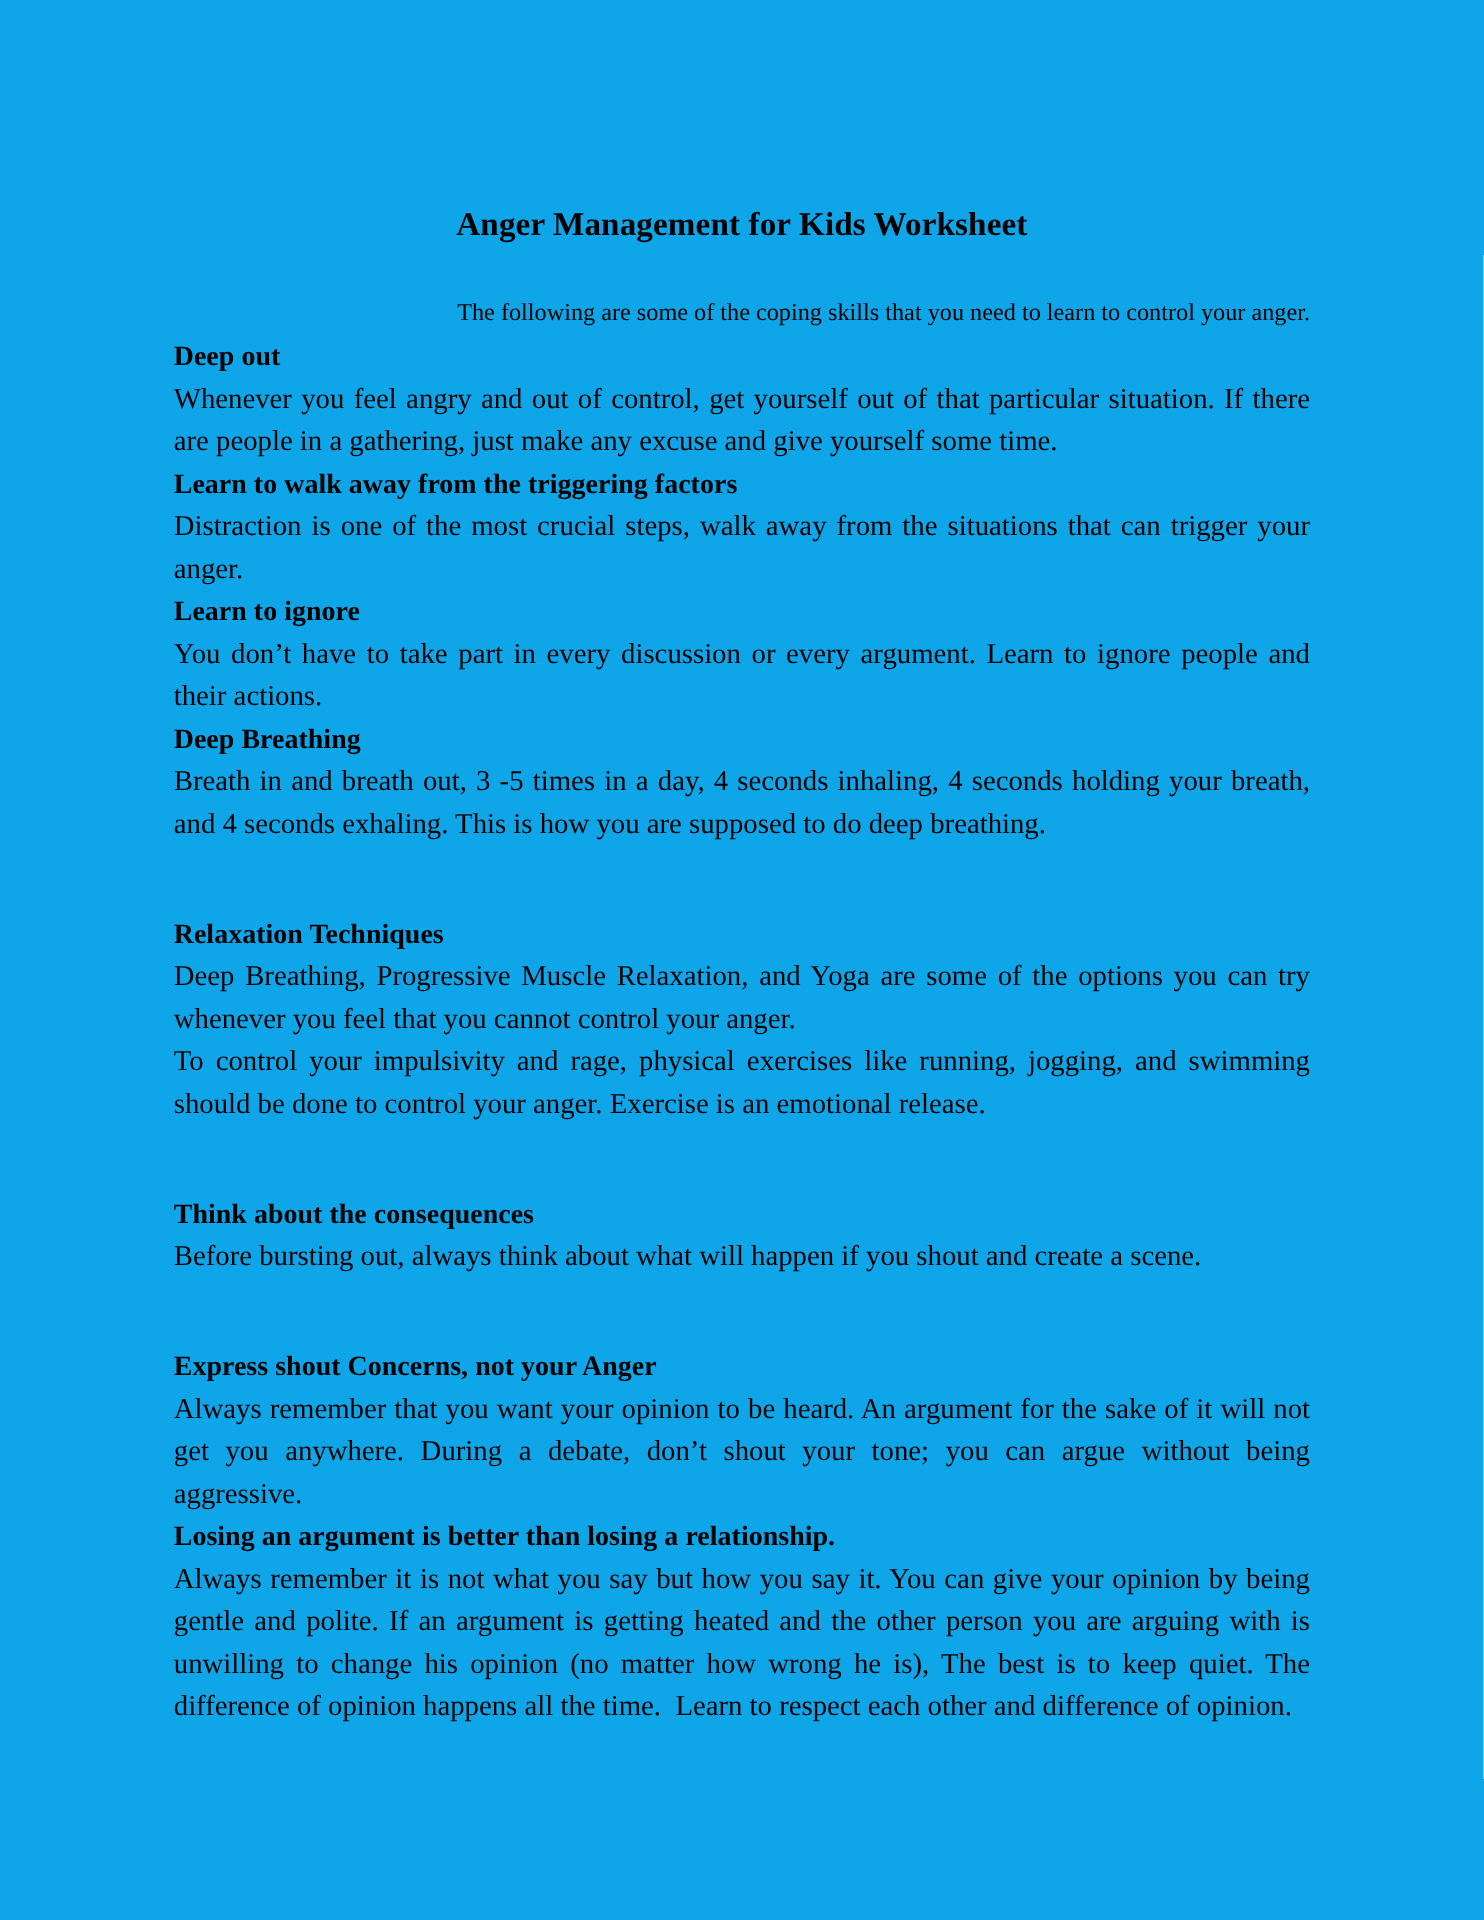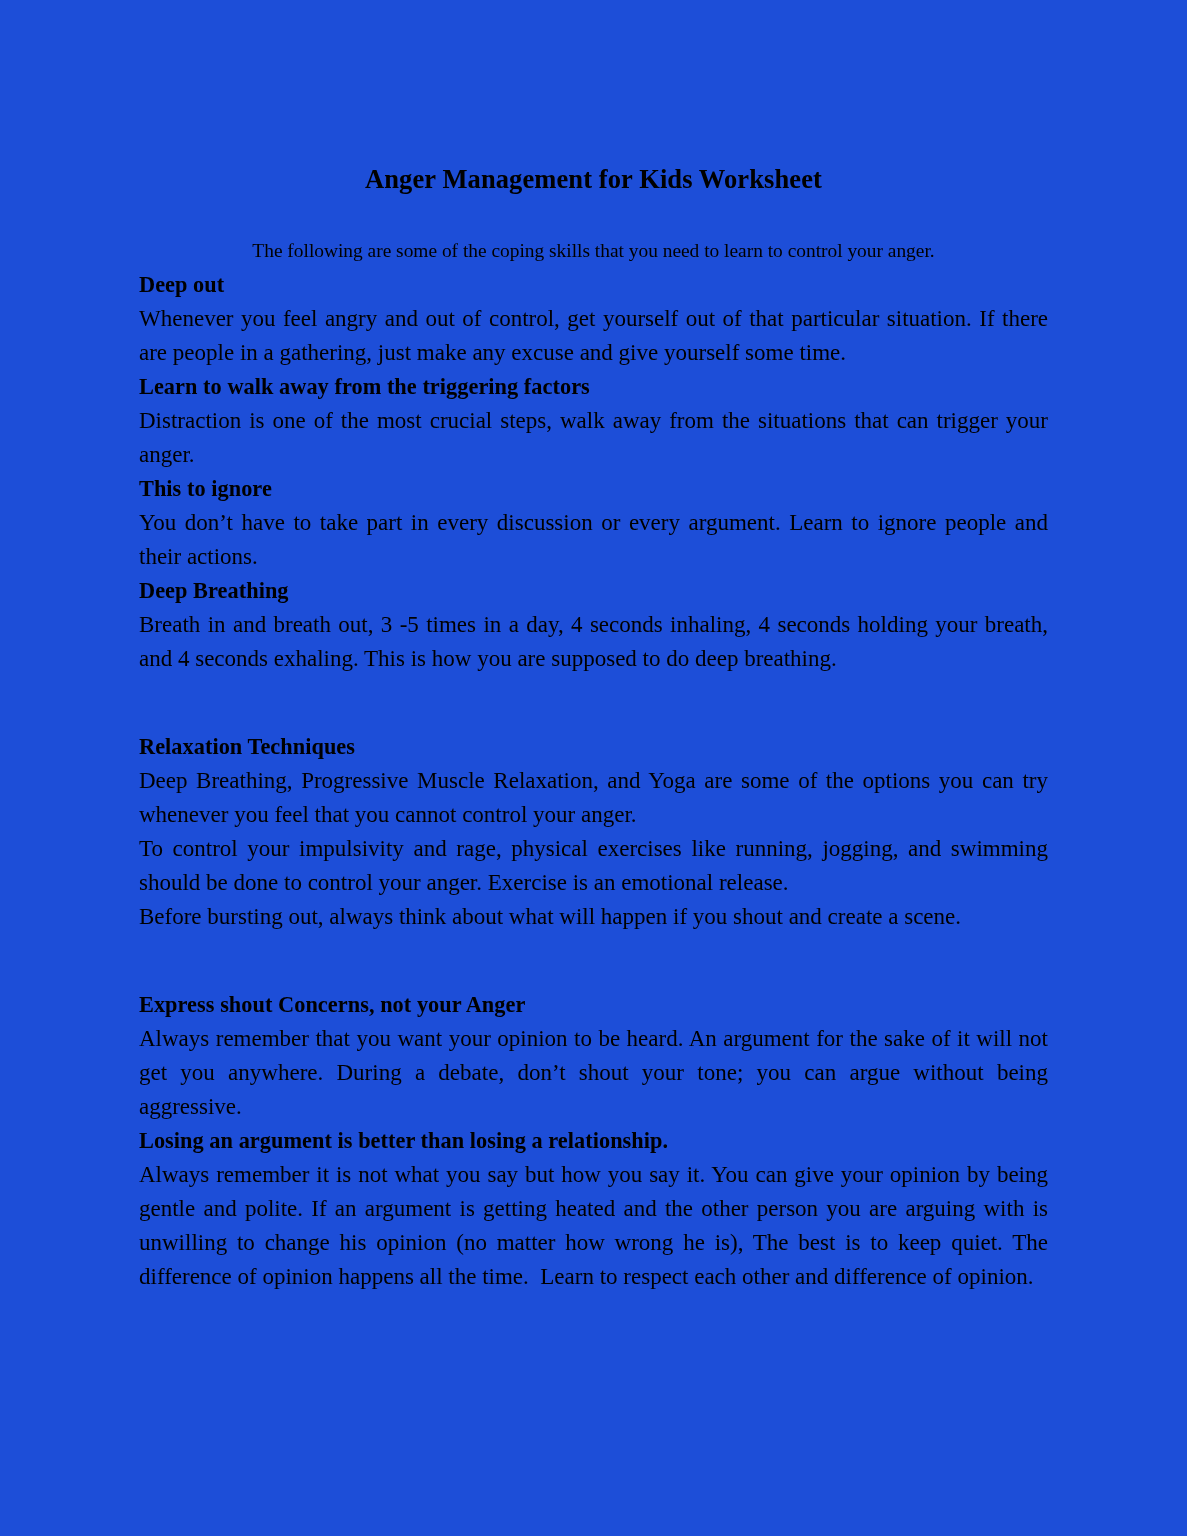--- a/index.html
+++ b/index.html
@@ -12,21 +12,21 @@
     height: 1536px;
     font-family: "Liberation Serif", "DejaVu Serif", serif;
     color: #000000;
     -webkit-font-smoothing: antialiased;
   }
 
   .page {
     position: relative;
     width: 1187px;
     height: 1536px;
-    background: #1d4ed8;
+    background: #0ea5e9;
     overflow: hidden;
   }
 
   .content {
     position: absolute;
     left: 139px;
     top: 164px;
     width: 909px;
   }
 
@@ -35,21 +35,21 @@
     font-weight: bold;
     text-align: center;
     letter-spacing: 0.1px;
     margin: 0 0 38px 0;
     line-height: 1.2;
   }
 
   .intro {
     font-size: 19.4px;
     line-height: 34px;
-    text-align: center;
+    text-align: right;
     margin: 0;
   }
 
   .heading {
     font-size: 22.3px;
     font-weight: bold;
     line-height: 34px;
     margin: 0;
     letter-spacing: 0.05px;
   }
@@ -76,31 +76,32 @@
     <h1 class="doc-title">Anger Management for Kids Worksheet</h1>
 
     <p class="intro">The following are some of the coping skills that you need to learn to control your anger.</p>
 
     <h2 class="heading">Deep out</h2>
     <p class="body-text">Whenever you feel angry and out of control, get yourself out of that particular situation. If there are people in a gathering, just make any excuse and give yourself some time.</p>
 
     <h2 class="heading">Learn to walk away from the triggering factors</h2>
     <p class="body-text">Distraction is one of the most crucial steps, walk away from the situations that can trigger your anger.</p>
 
-    <h2 class="heading">This to ignore</h2>
+    <h2 class="heading">Learn to ignore</h2>
     <p class="body-text">You don’t have to take part in every discussion or every argument. Learn to ignore people and their actions.</p>
 
     <h2 class="heading">Deep Breathing</h2>
     <p class="body-text">Breath in and breath out, 3 -5 times in a day, 4 seconds inhaling, 4 seconds holding your breath, and 4 seconds exhaling. This is how you are supposed to do deep breathing.</p>
 
     <h2 class="heading gap-before">Relaxation Techniques</h2>
     <p class="body-text">Deep Breathing, Progressive Muscle Relaxation, and Yoga are some of the options you can try whenever you feel that you cannot control your anger.</p>
 
     <p class="body-text">To control your impulsivity and rage, physical exercises like running, jogging, and swimming should be done to control your anger. Exercise is an emotional release.</p>
 
+    <h2 class="heading gap-before">Think about the consequences</h2>
     <p class="body-text">Before bursting out, always think about what will happen if you shout and create a scene.</p>
 
     <h2 class="heading gap-before">Express shout Concerns, not your Anger</h2>
     <p class="body-text">Always remember that you want your opinion to be heard. An argument for the sake of it will not get you anywhere. During a debate, don’t shout your tone; you can argue without being aggressive.</p>
 
     <h2 class="heading">Losing an argument is better than losing a relationship.</h2>
     <p class="body-text">Always remember it is not what you say but how you say it. You can give your opinion by being gentle and polite. If an argument is getting heated and the other person you are arguing with is unwilling to change his opinion (no matter how wrong he is), The best is to keep quiet. The difference of opinion happens all the time.&nbsp; Learn to respect each other and difference of opinion.</p>
 
   </div>
 </div>

